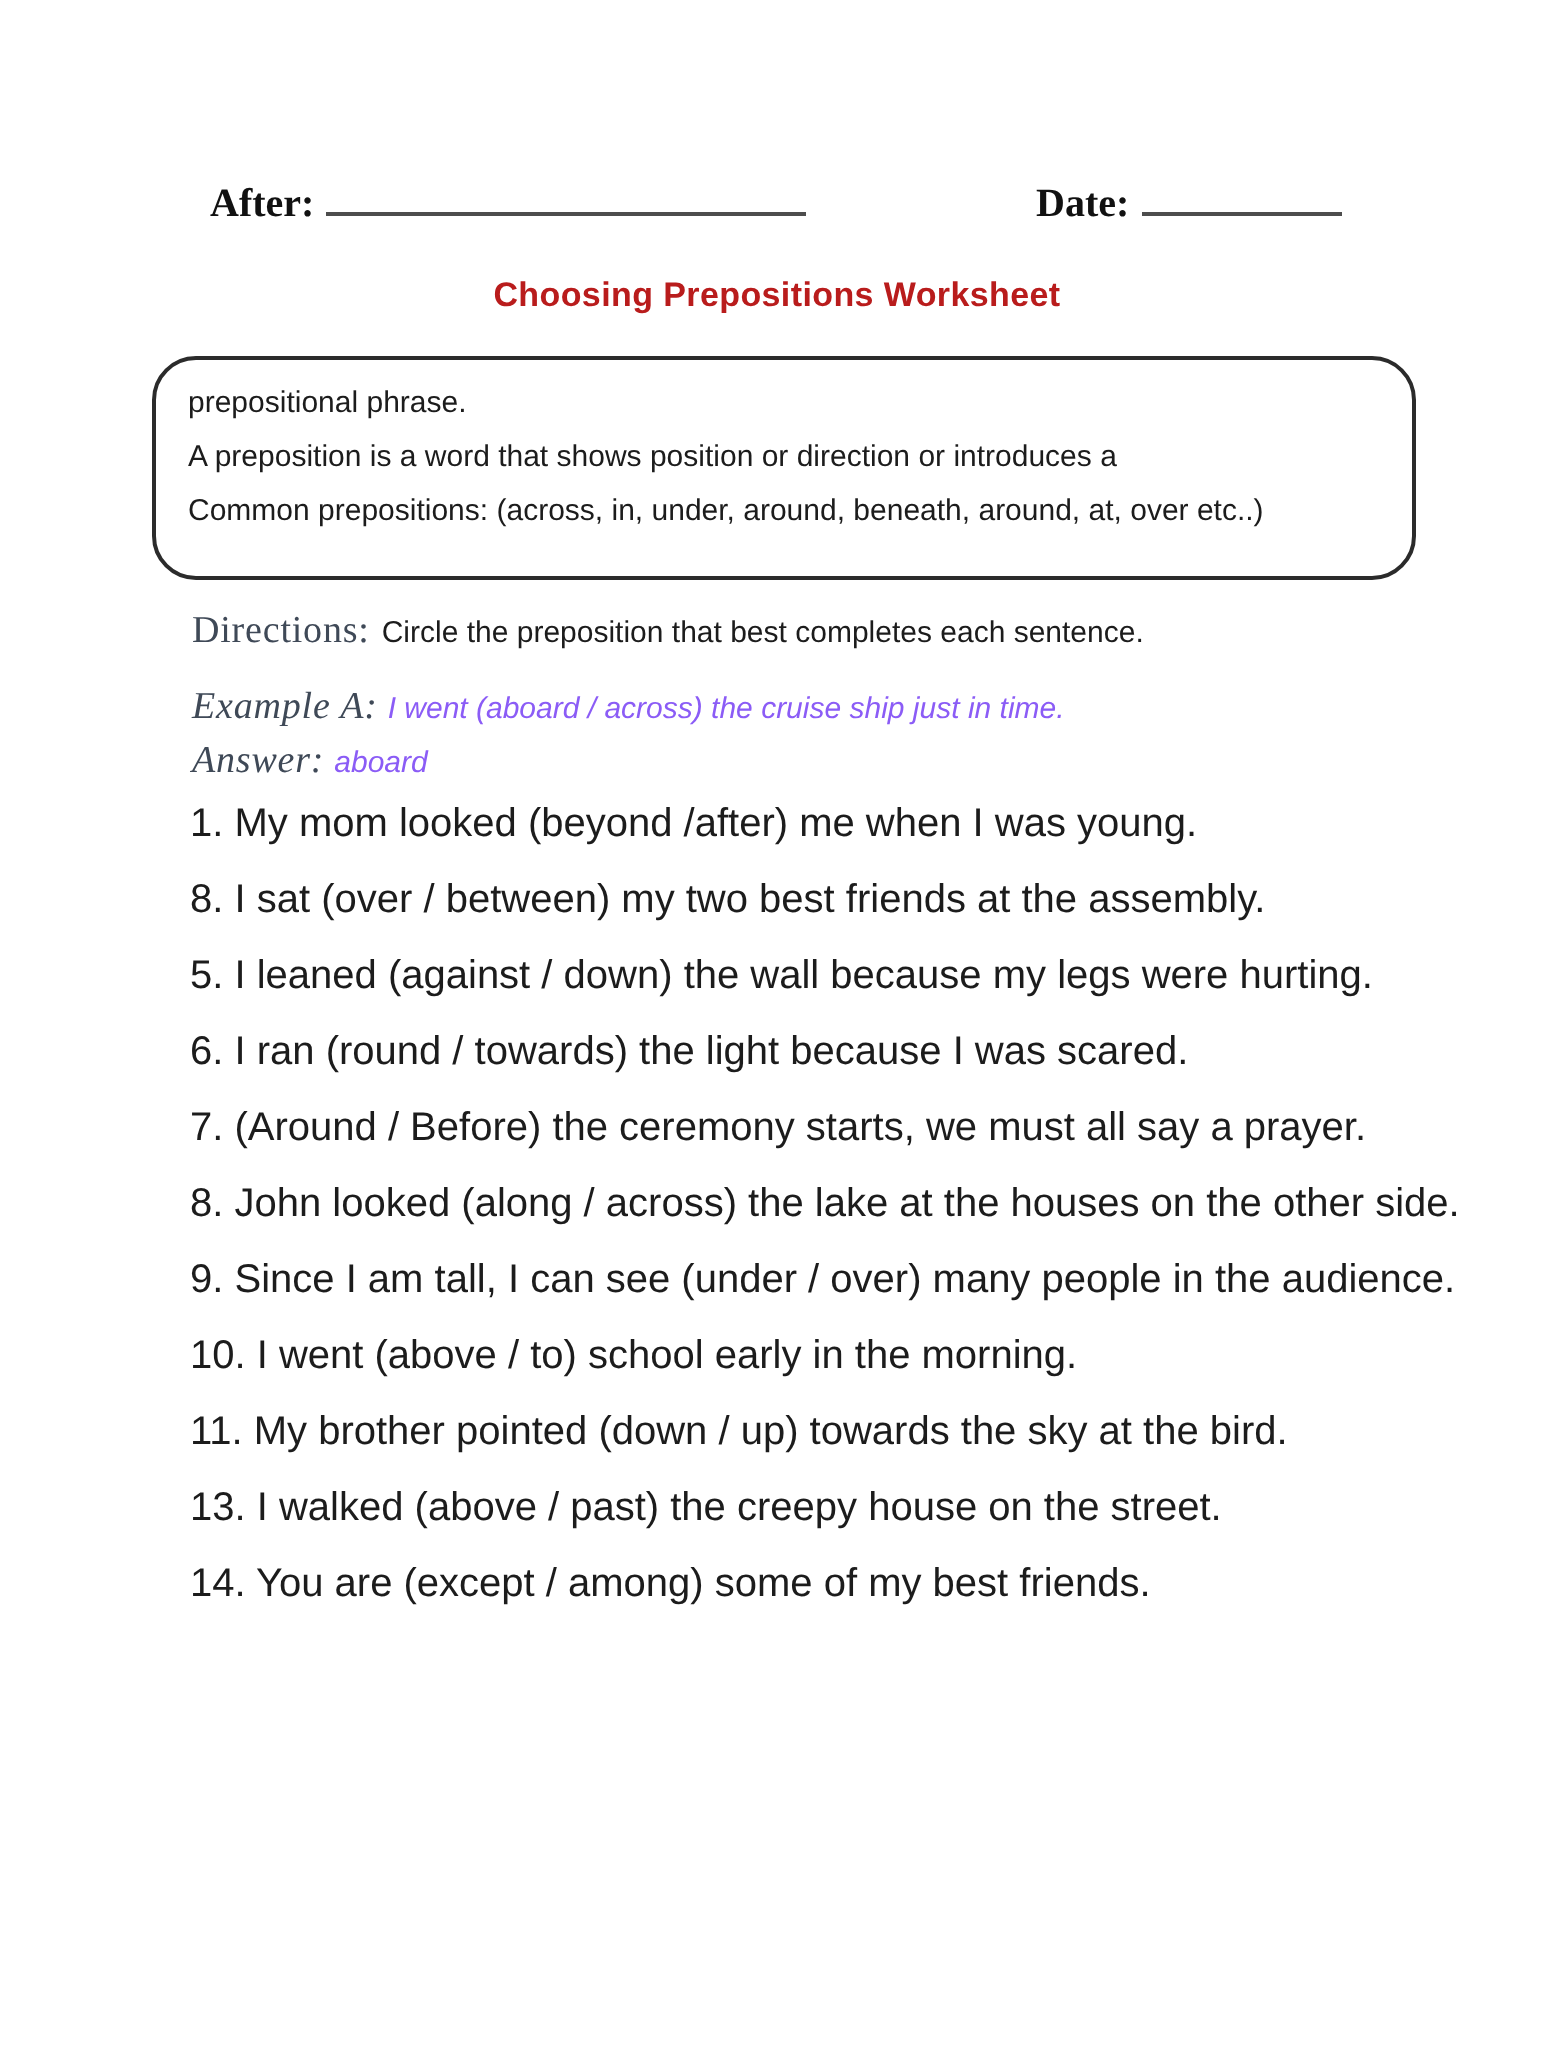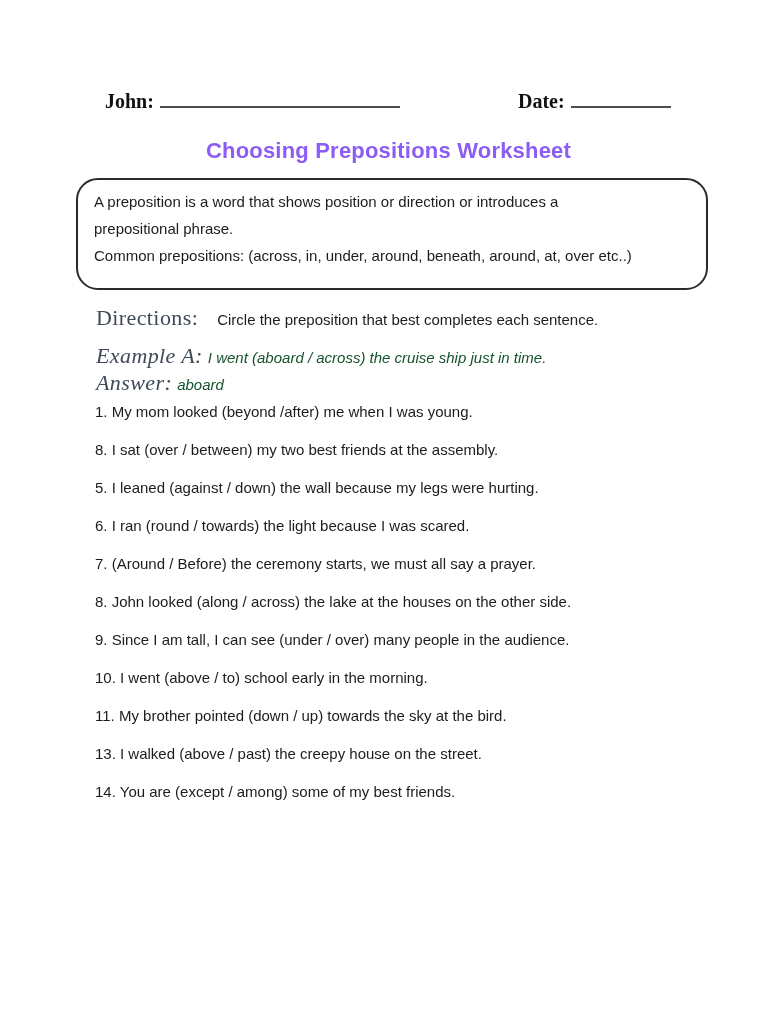--- a/index.html
+++ b/index.html
@@ -34,22 +34,22 @@
   .blank-line.date { width: 100px; }
 
   
   .title {
     position: absolute;
     top: 138px;
     left: 0;
     width: 100%;
     text-align: center;
     font-weight: bold;
-    font-size: 22px;
-    color: #8b5cf6;
+    font-size: 17px;
+    color: #b91c1c;
     letter-spacing: 0.2px;
   }
 
   
   .info-box {
     position: absolute;
     left: 76px;
     top: 178px;
     width: 632px;
     height: 112px;
@@ -61,58 +61,58 @@
     font-size: 15px;
     line-height: 27px;
     color: #1c1c1c;
     white-space: nowrap;
   }
 
   
   .directions-row { position: absolute; left: 96px; top: 305px; white-space: nowrap; }
   .accent-label {
     font-family: "Liberation Serif", serif;
-    font-size: 22px;
+    font-size: 19px;
     color: #3f4957;
     letter-spacing: 0.4px;
   }
-  .directions-row .body-text { font-size: 15px; color: #1c1c1c; margin-left: 19px; text-align: center; }
+  .directions-row .body-text { font-size: 15px; color: #1c1c1c; margin-left: 6px; text-align: center; }
   .example-row { position: absolute; left: 96px; top: 343px; white-space: nowrap; }
   .answer-row  { position: absolute; left: 96px; top: 370px; white-space: nowrap; }
   .accent-label.italic { font-style: italic; }
-  .italic-text { font-style: italic; font-size: 15px; color: #14532d; margin-left: 5px; }
+  .italic-text { font-style: italic; font-size: 15px; color: #8b5cf6; margin-left: 5px; }
 
   
   .sentences { position: absolute; left: 95px; top: 402px; width: 640px; }
   .sentence {
-    font-size: 15px;
+    font-size: 20px;
     line-height: 20px;
     margin-bottom: 18px;
     color: #1c1c1c;
     white-space: nowrap;
   }
 </style>
 </head>
 <body>
 
 <div class="page">
 
   <div class="name-group">
-    <span class="hdr-label">John:</span><span class="blank-line name"></span>
+    <span class="hdr-label">After:</span><span class="blank-line name"></span>
   </div>
 
   <div class="date-group">
     <span class="hdr-label">Date:</span><span class="blank-line date"></span>
   </div>
 
   <div class="title">Choosing Prepositions Worksheet</div>
 
   <div class="info-box">
+    <div class="box-line">prepositional phrase.</div>
     <div class="box-line">A preposition is a word that shows position or direction or introduces a</div>
-    <div class="box-line">prepositional phrase.</div>
     <div class="box-line">Common prepositions: (across, in, under, around, beneath, around, at, over etc..)</div>
   </div>
 
   <div class="directions-row">
     <span class="accent-label">Directions:</span><span class="body-text">Circle the preposition that best completes each sentence.</span>
   </div>
 
   <div class="example-row">
     <span class="accent-label italic">Example A:</span><span class="italic-text">I went (aboard / across) the cruise ship just in time.</span>
   </div>

